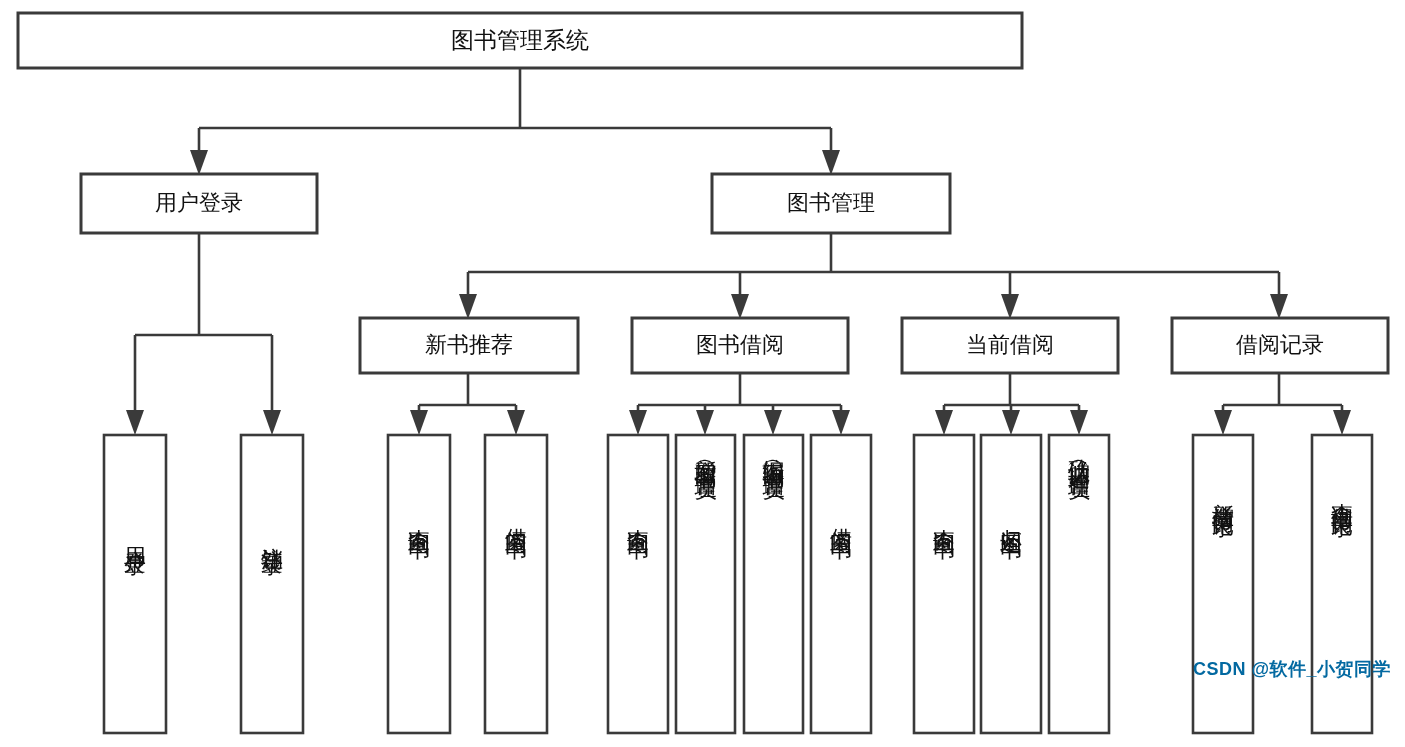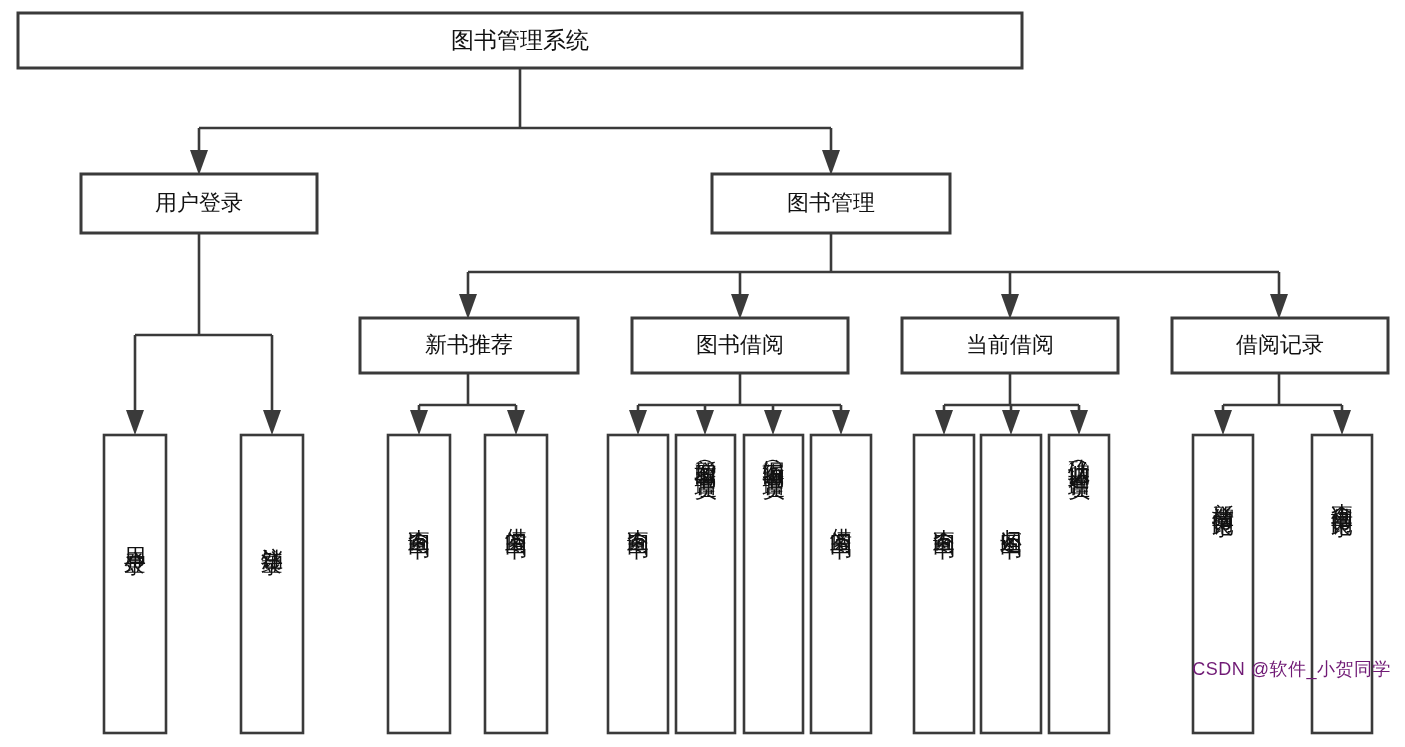--- a/index.html
+++ b/index.html
@@ -77,24 +77,25 @@
     color: #111111;
     letter-spacing: 3px;
     white-space: nowrap;
   }
   .watermark {
     position: absolute;
     right: 14px;
     bottom: 6px;
     font-family: "Liberation Sans", "DejaVu Sans", sans-serif;
     font-size: 18px;
-    color: #701a75;
+    color: #0369a1;
     letter-spacing: 0.5px;
     user-select: none;
     white-space: nowrap;
+    font-weight: bold;
   }
 </style>
 </head>
 <body>
 
 <div id="diagram-root">
 
   <svg class="diagram" viewBox="0 0 1405 747">
 
     <g>

